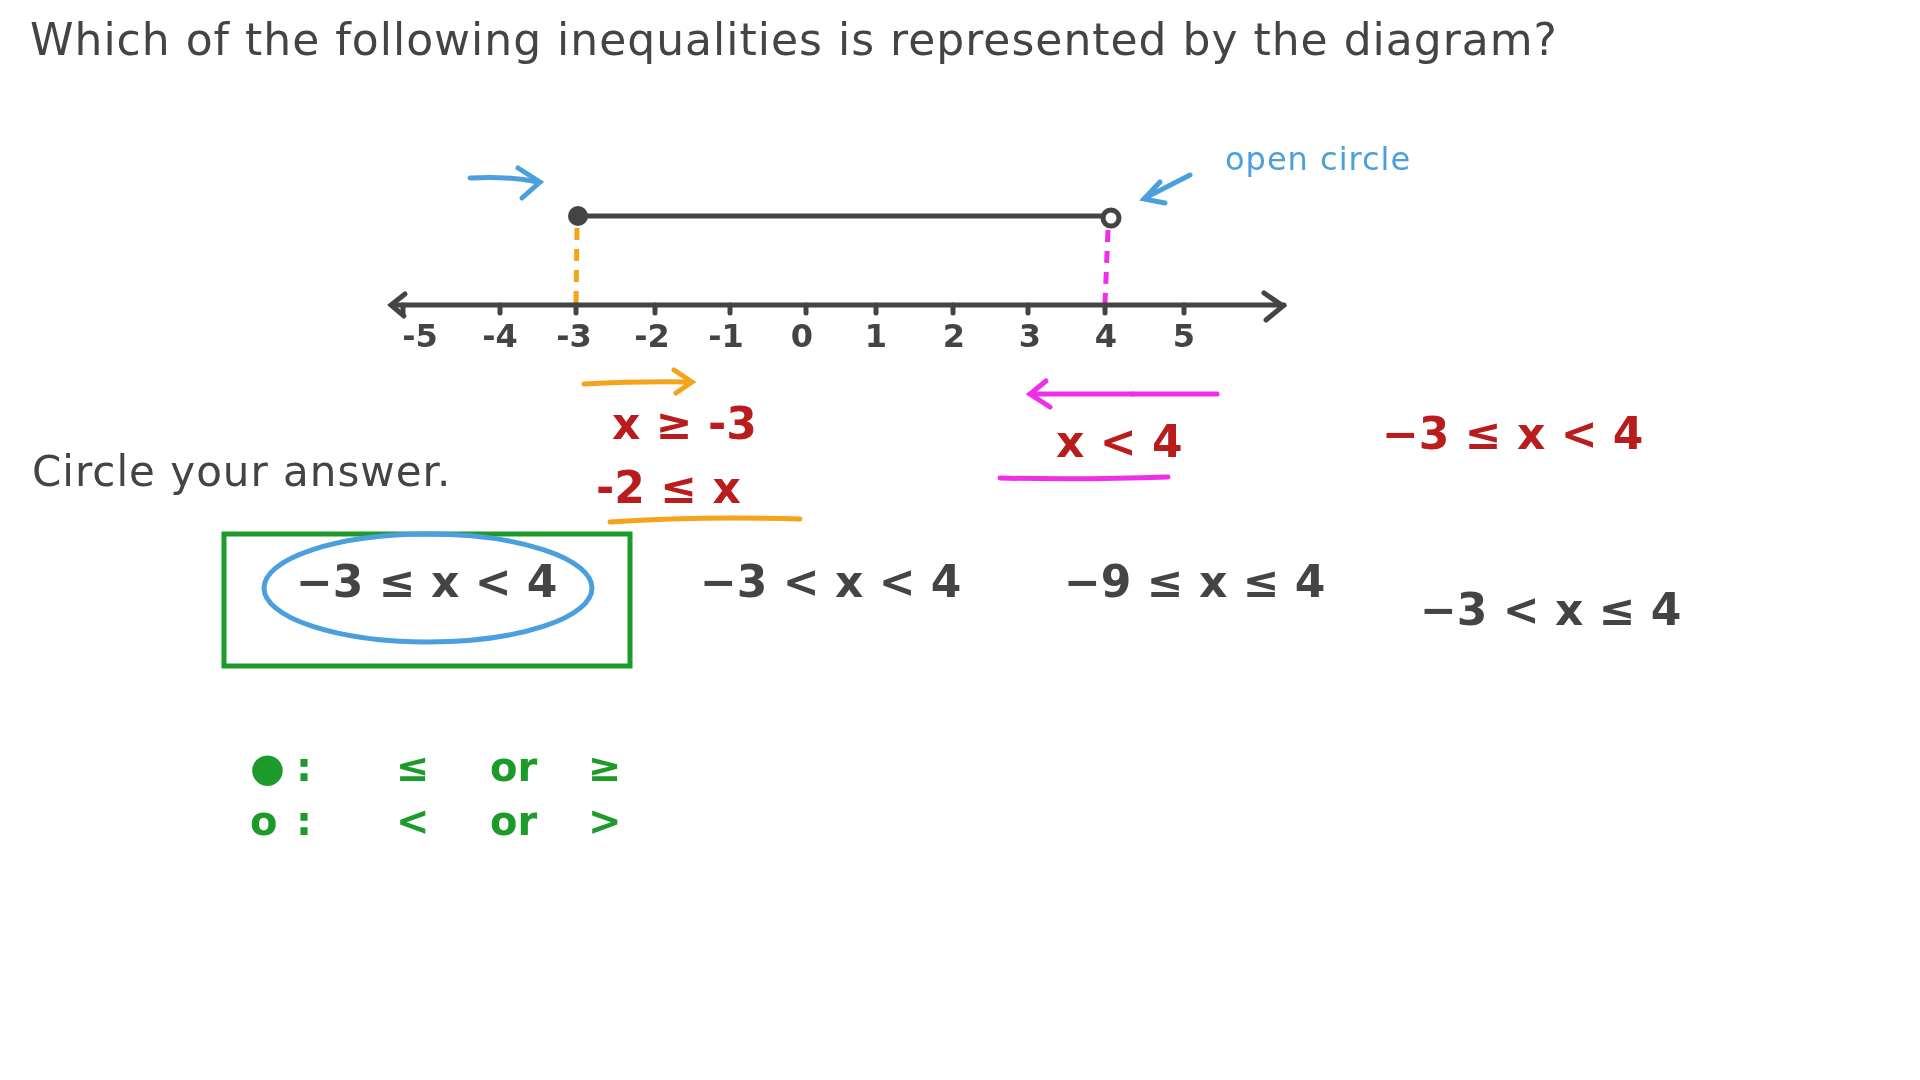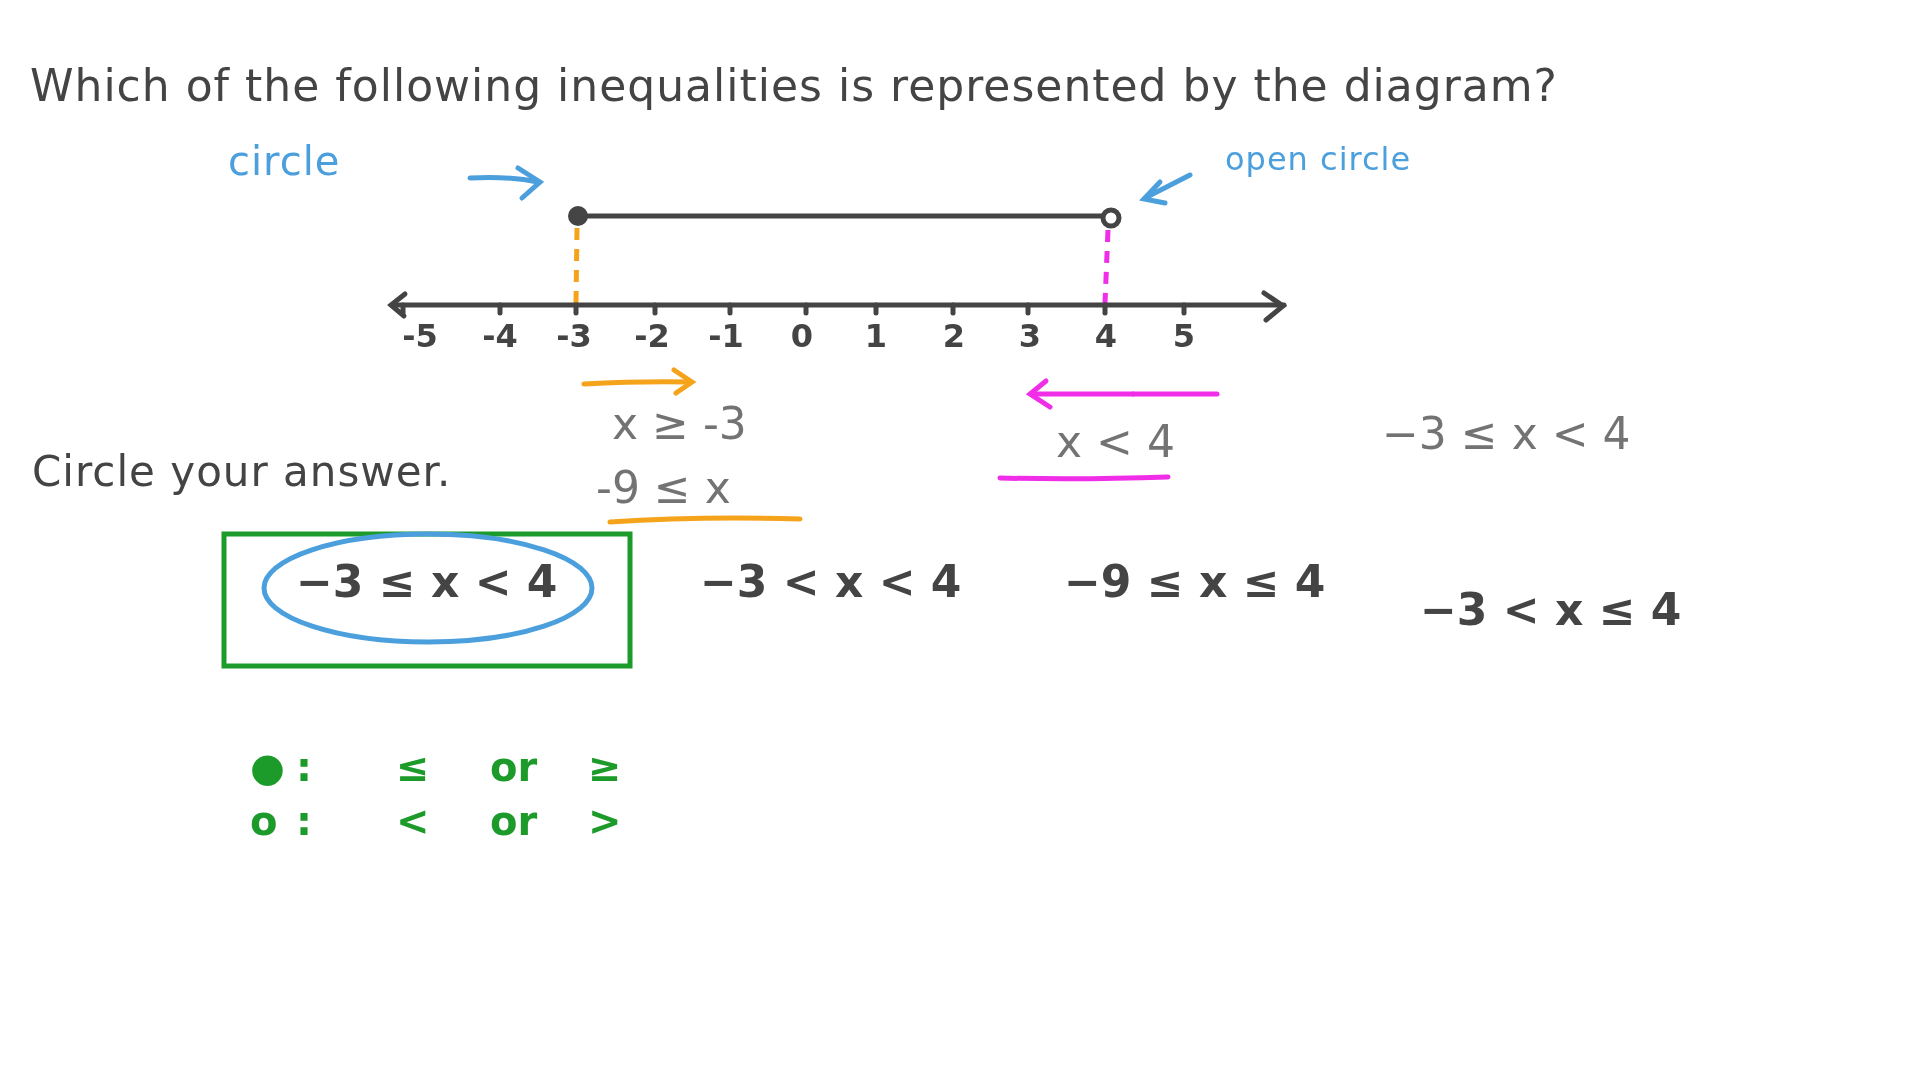--- a/index.html
+++ b/index.html
@@ -6,38 +6,37 @@
     body {
       width:1920px; height:1080px; background:#ffffff; position:relative; overflow:hidden;
       font-family: "DejaVu Sans", sans-serif;
     }
     .hand {
       position:absolute; white-space:nowrap;
       font-family: "DejaVu Sans", sans-serif;
       letter-spacing:1px;
     }
     .ink-blue { color:#4b9fdc; }
-    #question { left:30px; top:14px; font-size:44px; color:#444;margin-top:46px; }
+    #question { left:30px; top:14px; font-size:44px; color:#444; }
     #label-closed { left:160px; top:138px; font-size:40px; line-height:46px; }
     #label-open { left:1225px; top:140px; font-size:32px; }
     #circle-prompt { left:32px; top:447px; font-size:42px; color:#444; }
     .tick-label { position:absolute; font-size:32px; color:#444; font-weight:bold; transform:translateX(-50%); top:317px; }
-    .eq-blue { position:absolute; font-size:44px; color:#737373; font-weight:normal; }
+    .eq-blue { position:absolute; font-size:44px; color:#b91c1c; font-weight:bold; }
     .option { position:absolute; font-size:44px; color:#444; font-weight:bold; }
     .legend-row { position:absolute; left:250px; font-size:40px; color:#1c9a2a; font-weight:bold; display:flex; align-items:center; }
     .legend-row span { display:inline-block; }
     svg.overlay { position:absolute; left:0; top:0; }
   </style>
 </head>
 <body>
 
 <div id="question" class="hand">Which of the following inequalities is represented by the diagram?</div>
 
 <div id="label-closed" class="hand ink-blue">
-  <div style="padding-left:68px">circle</div>
 </div>
 <div id="label-open" class="hand ink-blue">open circle</div>
 
 <svg class="overlay" width="1920" height="1080" viewBox="0 0 1920 1080">
 
   <g stroke="#4b9fdc" stroke-width="5" fill="none" stroke-linecap="round">
     <path d="M470 178 Q510 176 538 182"></path>
     <path d="M518 168 L540 182 L522 198"></path>
   </g>
   <g stroke="#4b9fdc" stroke-width="5" fill="none" stroke-linecap="round">
@@ -94,21 +93,21 @@
 <div class="tick-label" style="left:652px">-2</div>
 <div class="tick-label" style="left:726px">-1</div>
 <div class="tick-label" style="left:802px">0</div>
 <div class="tick-label" style="left:876px">1</div>
 <div class="tick-label" style="left:954px">2</div>
 <div class="tick-label" style="left:1030px">3</div>
 <div class="tick-label" style="left:1106px">4</div>
 <div class="tick-label" style="left:1184px">5</div>
 
 <div class="eq-blue" style="left:612px; top:398px">x ≥ -3</div>
-<div class="eq-blue" style="left:596px; top:462px">-9 ≤ x</div>
+<div class="eq-blue" style="left:596px; top:462px">-2 ≤ x</div>
 <div class="eq-blue" style="left:1056px; top:416px">x &lt; 4</div>
 <div class="eq-blue" style="left:1382px; top:408px">−3 ≤ x &lt; 4</div>
 
 <div id="circle-prompt" class="hand">Circle your answer.</div>
 
 <div class="option" style="left:296px; top:556px">−3 ≤ x &lt; 4</div>
 <div class="option" style="left:700px; top:556px">−3 &lt; x &lt; 4</div>
 <div class="option" style="left:1064px; top:556px">−9 ≤ x ≤ 4</div>
 <div class="option" style="left:1420px; top:584px">−3 &lt; x ≤ 4</div>
 

